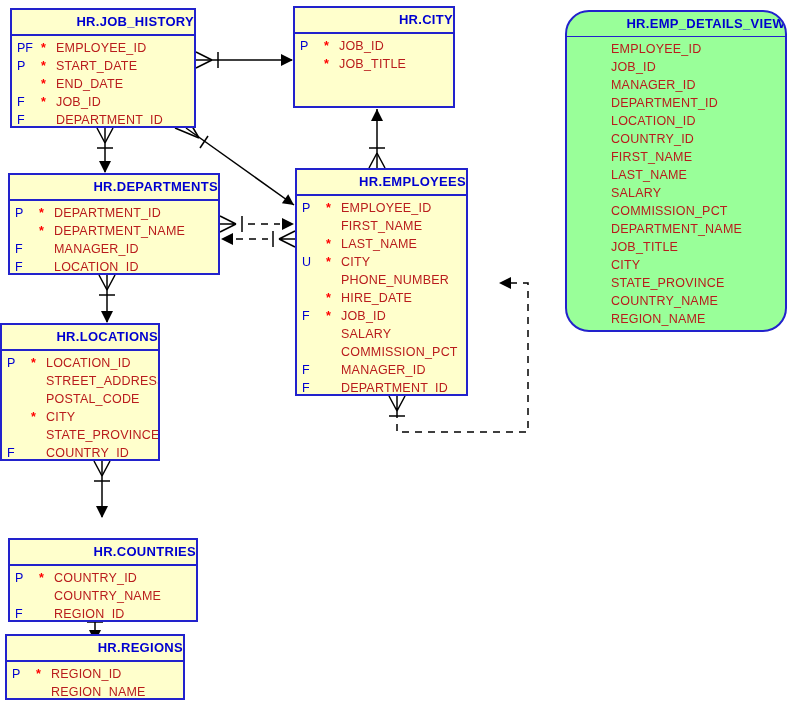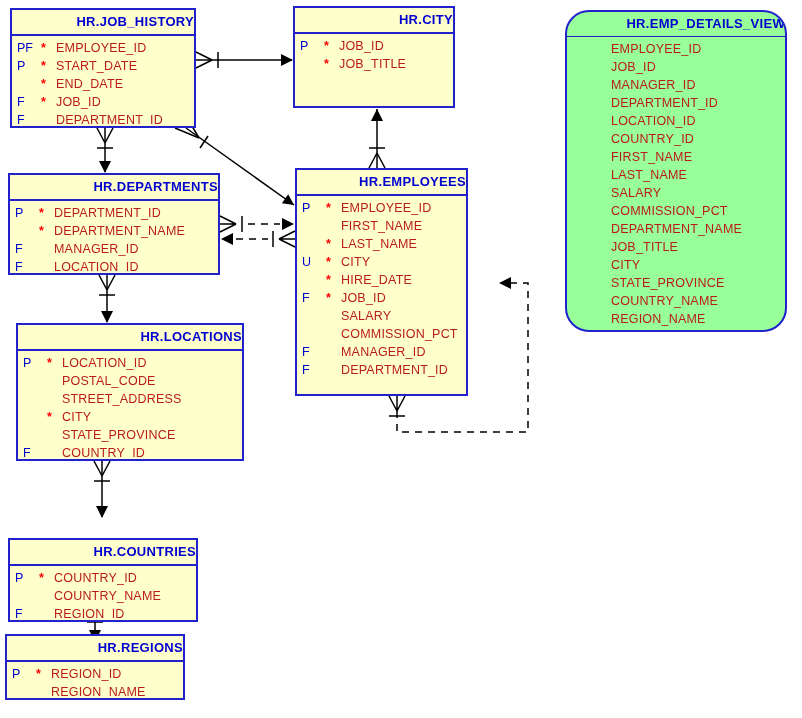--- a/index.html
+++ b/index.html
@@ -283,20 +283,25 @@
           <span class="col-req">*</span>
           <span class="col-name">LAST_NAME</span>
         </div>
         <div class="col-row">
           <span class="col-key">U</span>
           <span class="col-req">*</span>
           <span class="col-name">CITY</span>
         </div>
         <div class="col-row">
           <span class="col-key"></span>
+          <span class="col-req"></span>
+          <span class="col-name">PHONE_NUMBER</span>
+        </div>
+        <div class="col-row">
+          <span class="col-key"></span>
           <span class="col-req">*</span>
           <span class="col-name">HIRE_DATE</span>
         </div>
         <div class="col-row">
           <span class="col-key">F</span>
           <span class="col-req">*</span>
           <span class="col-name">JOB_ID</span>
         </div>
         <div class="col-row">
           <span class="col-key"></span>
@@ -314,37 +319,37 @@
           <span class="col-name">MANAGER_ID</span>
         </div>
         <div class="col-row">
           <span class="col-key">F</span>
           <span class="col-req"></span>
           <span class="col-name">DEPARTMENT_ID</span>
         </div>
       </div>
   </div>
 
-  <div class="entity" style="left:16px;top:323px;width:228px;height:138px;">
+  <div class="entity" style="left:0;top:323px;width:160px;height:138px;">
     <div class="entity-title">HR.LOCATIONS</div>
     <div class="entity-cols">
         <div class="col-row">
           <span class="col-key">P</span>
           <span class="col-req">*</span>
           <span class="col-name">LOCATION_ID</span>
         </div>
         <div class="col-row">
           <span class="col-key"></span>
           <span class="col-req"></span>
+          <span class="col-name">STREET_ADDRESS</span>
+        </div>
+        <div class="col-row">
+          <span class="col-key"></span>
+          <span class="col-req"></span>
           <span class="col-name">POSTAL_CODE</span>
-        </div>
-        <div class="col-row">
-          <span class="col-key"></span>
-          <span class="col-req"></span>
-          <span class="col-name">STREET_ADDRESS</span>
         </div>
         <div class="col-row">
           <span class="col-key"></span>
           <span class="col-req">*</span>
           <span class="col-name">CITY</span>
         </div>
         <div class="col-row">
           <span class="col-key"></span>
           <span class="col-req"></span>
           <span class="col-name">STATE_PROVINCE</span>

